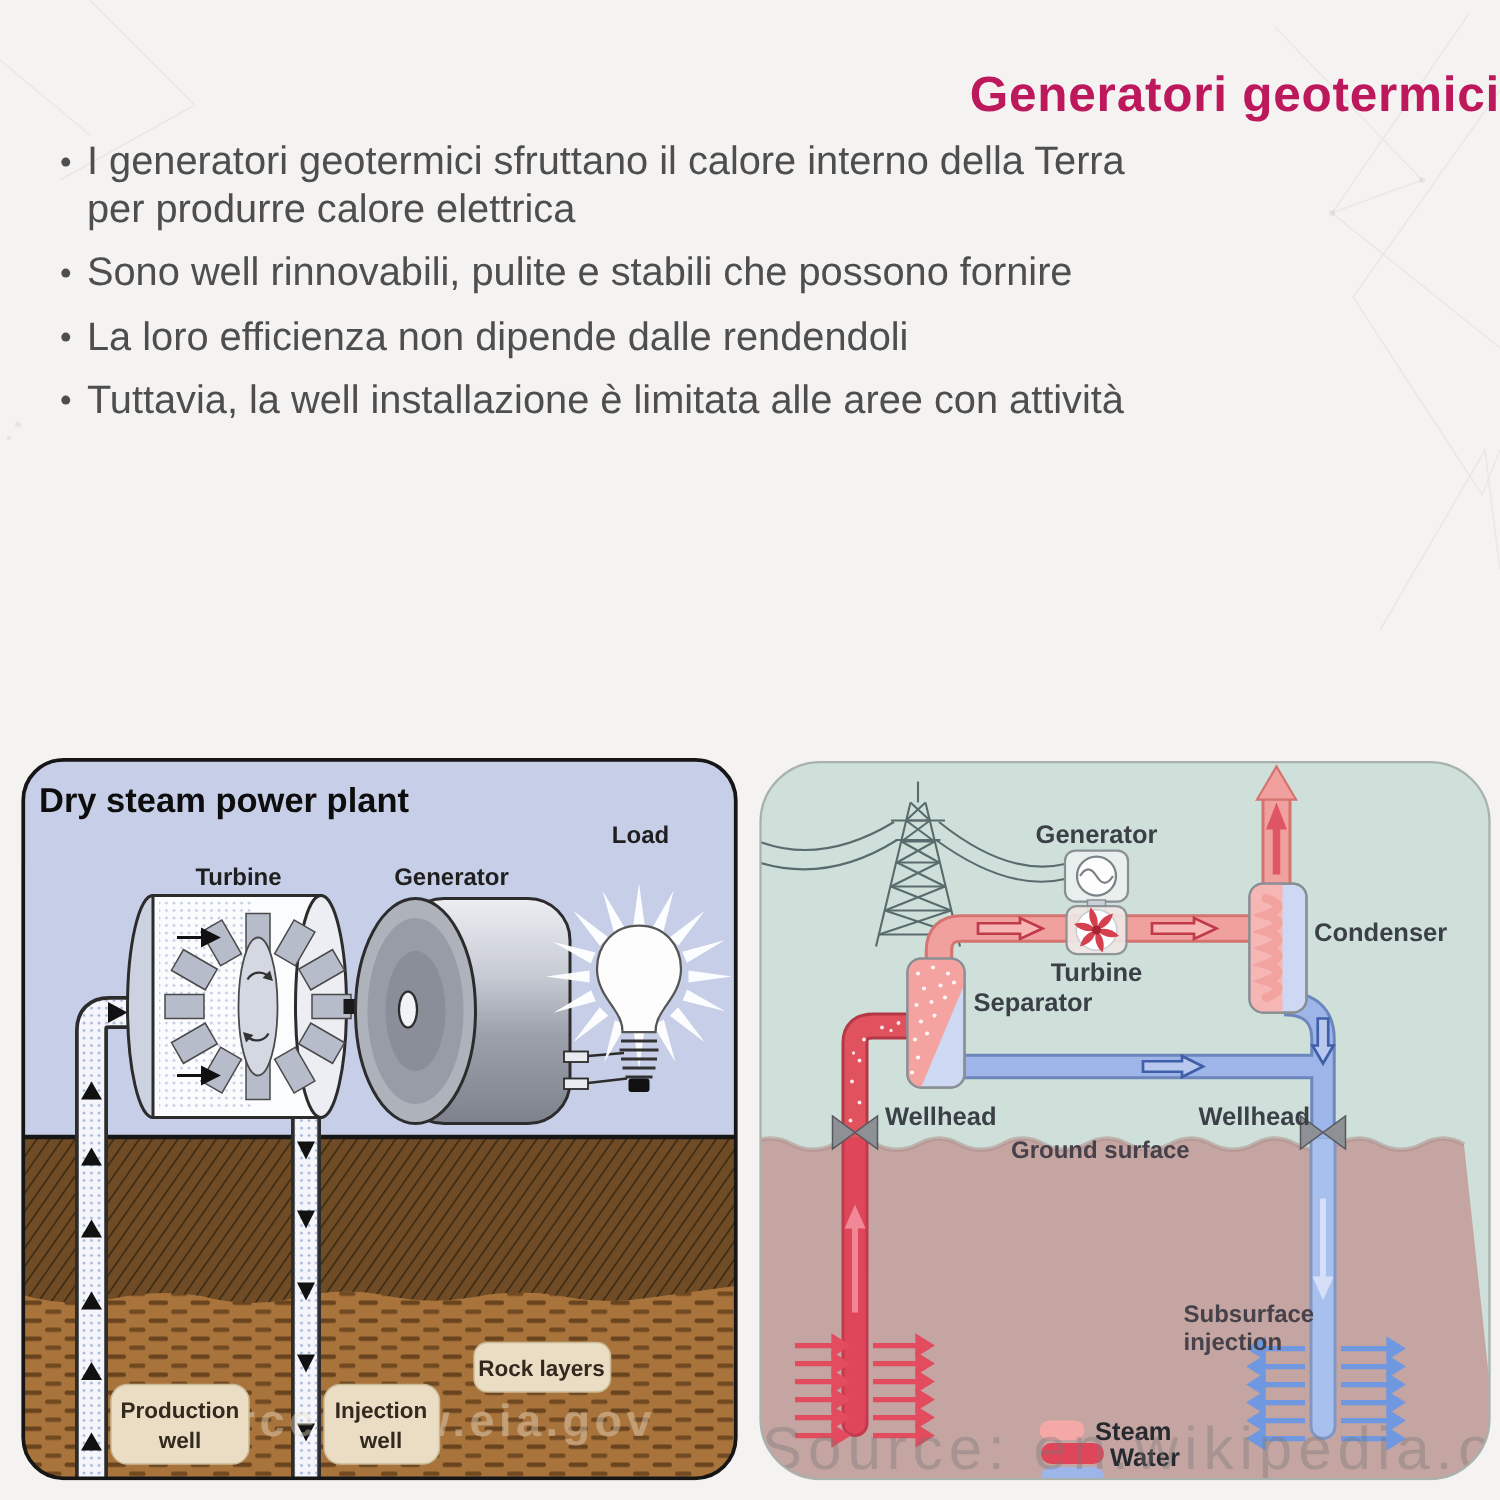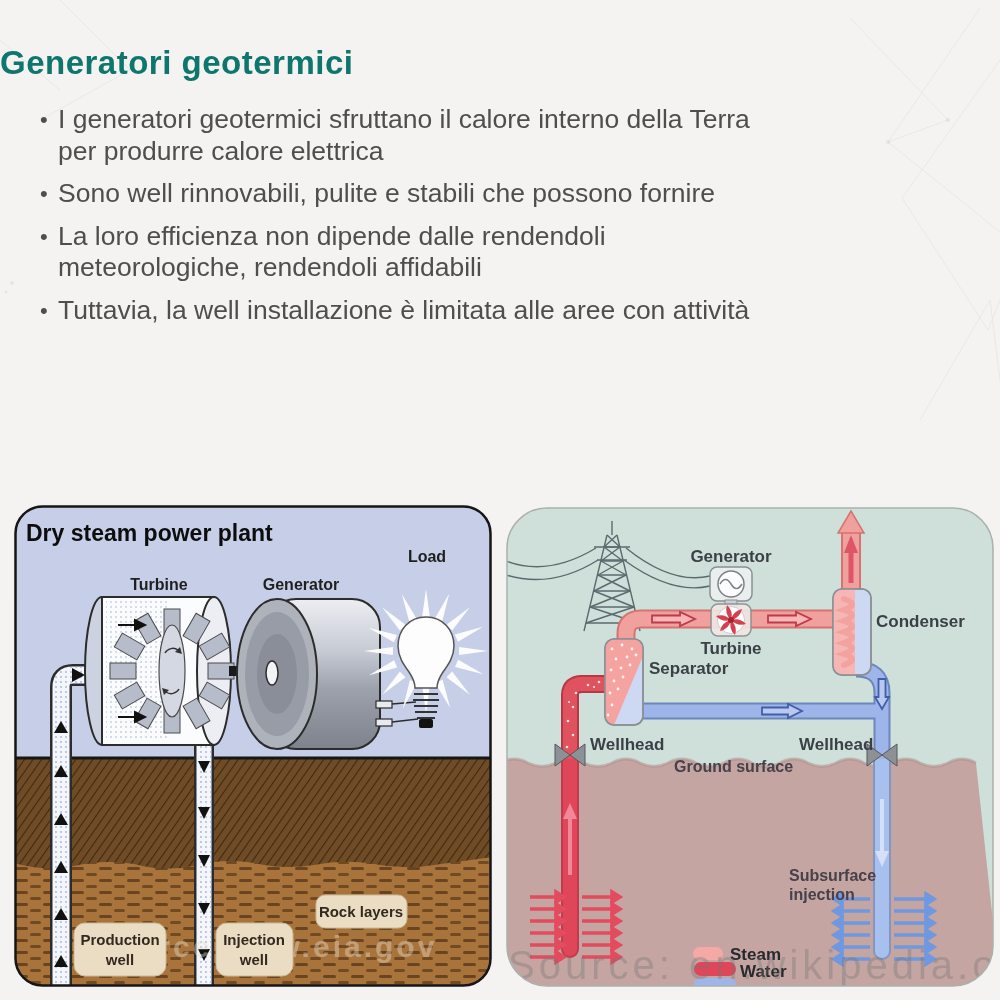--- a/index.html
+++ b/index.html
@@ -3,25 +3,25 @@
 <meta charset="utf-8">
 <style>
   html,body{margin:0;padding:0;}
   body{
     width:1000px;height:1000px;position:relative;overflow:hidden;
     background:#f4f3f1;
     font-family:"Liberation Sans", sans-serif;
   }
   #deco{position:absolute;left:0;top:0;width:1000px;height:1000px;pointer-events:none;}
   .title{
-    position:absolute;top:22px;left:0;width:100%;text-align:left;
-    font-size:33px;font-weight:600;color:#0f766e;letter-spacing:.5px;
+    position:absolute;top:22px;left:0;width:100%;text-align:right;
+    font-size:33px;font-weight:600;color:#be185d;letter-spacing:.5px;
   }
   .bullets{
-    position:absolute;top:104px;left:38px;right:30px;
+    position:absolute;top:92px;left:38px;right:30px;
     list-style:none;margin:0;padding:0;
     font-size:26.5px;line-height:31.5px;color:#4e4e4e;
   }
   .bullets li{position:relative;padding-left:20px;margin-bottom:11px;}
   .bullets li::before{content:"\2022";position:absolute;left:2px;top:0;font-size:22px;color:#4e4e4e;}
   .bullets span{display:block;}
   .fig{position:absolute;}
   #fig-left{left:14px;top:505px;width:478px;height:482px;}
   #fig-right{left:506px;top:507px;width:488px;height:480px;}
   svg{display:block;}
@@ -61,21 +61,20 @@
 <ul class="bullets">
   <li>
     <span>I generatori geotermici sfruttano il calore interno della Terra</span>
     <span>per produrre calore elettrica</span>
   </li>
   <li>
     <span>Sono well rinnovabili, pulite e stabili che possono fornire</span>
   </li>
   <li>
     <span>La loro efficienza non dipende dalle rendendoli</span>
-    <span>meteorologiche, rendendoli affidabili</span>
   </li>
   <li>
     <span>Tuttavia, la well installazione è limitata alle aree con attività</span>
   </li>
 </ul>
 
 <div class="fig" id="fig-left">
 <svg width="478" height="482" viewBox="0 0 478 482">
   <defs>
     <clipPath id="lclip">

